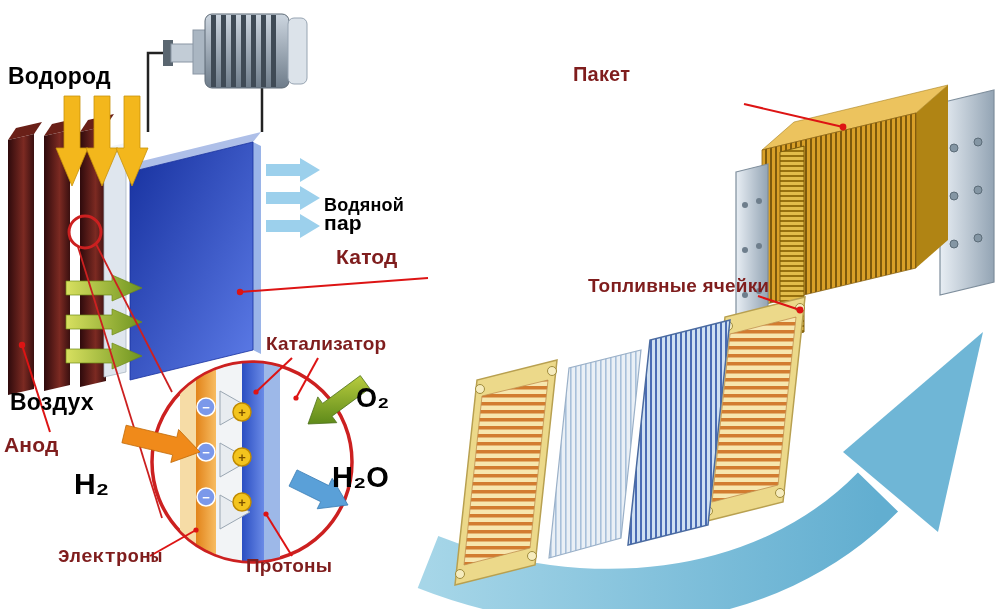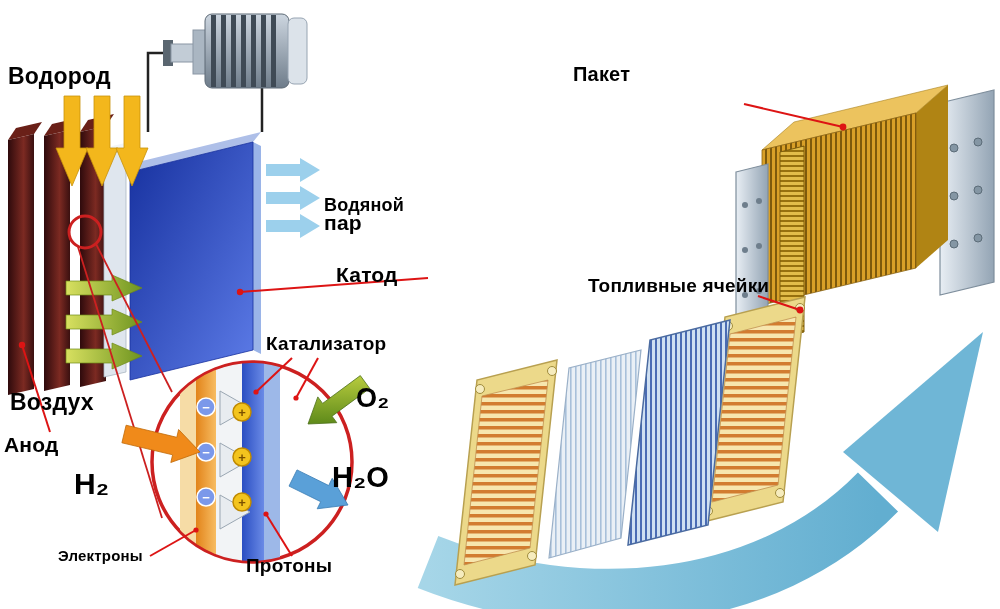--- a/index.html
+++ b/index.html
@@ -2,21 +2,21 @@
 <html><head>
 <meta charset="utf-8">
 <style>
   html,body{margin:0;padding:0;background:#ffffff;}
   .stage{
     position:relative;width:1000px;height:609px;overflow:hidden;background:#ffffff;
     font-family:"Liberation Sans",sans-serif;
   }
   svg.layer{position:absolute;left:0;top:0;}
   .lbl{
-    position:absolute;font-weight:bold;color:#000000;line-height:1.05;
+    position:absolute;font-weight:bold;color:#7f1d1d;line-height:1.05;
     white-space:nowrap;letter-spacing:0.2px;
   }
   .teal{color:#000000;}
 </style>
 </head>
 <body>
 
 <div class="stage">
 
   <svg class="layer" width="1000" height="609" viewBox="0 0 1000 609">
@@ -269,35 +269,35 @@
       <line x1="758" y1="296" x2="800" y2="310"></line>
       <circle cx="800" cy="310" r="3.4" fill="#dd1414" stroke="none"></circle>
     </g>
   </svg>
 
   <div class="lbl teal" style="left:8px;top:64px;font-size:23px;">Водород</div>
 
   <div class="lbl teal" style="left:324px;top:196px;font-size:18px;">Водяной</div>
   <div class="lbl teal" style="left:324px;top:204px;font-size:21px;margin-top:8px;">пар</div>
 
-  <div class="lbl" style="left:336px;top:264px;font-size:21px;">Катод</div>
+  <div class="lbl" style="left:336px;top:246px;font-size:21px;">Катод</div>
 
   <div class="lbl teal" style="left:10px;top:390px;font-size:23px;text-align:center;">Воздух</div>
 
   <div class="lbl" style="left:4px;top:434px;font-size:21px;">Анод</div>
 
   <div class="lbl" style="left:266px;top:334px;font-size:19px;">Катализатор</div>
 
   <div class="lbl teal" style="left:74px;top:468px;font-size:30px;">H₂</div>
 
   <div class="lbl teal" style="left:356px;top:384px;font-size:27px;">O₂</div>
 
   <div class="lbl teal" style="left:332px;top:462px;font-size:29px;">H₂O</div>
 
-  <div class="lbl" style="left:58px;top:548px;font-size:15px;">Электроны</div>
+  <div class="lbl" style="left:58px;top:548px;font-size:19px;font-family:Liberation Mono, monospace;">Электроны</div>
 
   <div class="lbl" style="left:246px;top:556px;font-size:19px;">Протоны</div>
 
   <div class="lbl" style="left:573px;top:64px;font-size:20px;">Пакет</div>
 
   <div class="lbl" style="left:588px;top:276px;font-size:19px;">Топливные ячейки</div>
 
 </div>
 
 </body></html>

